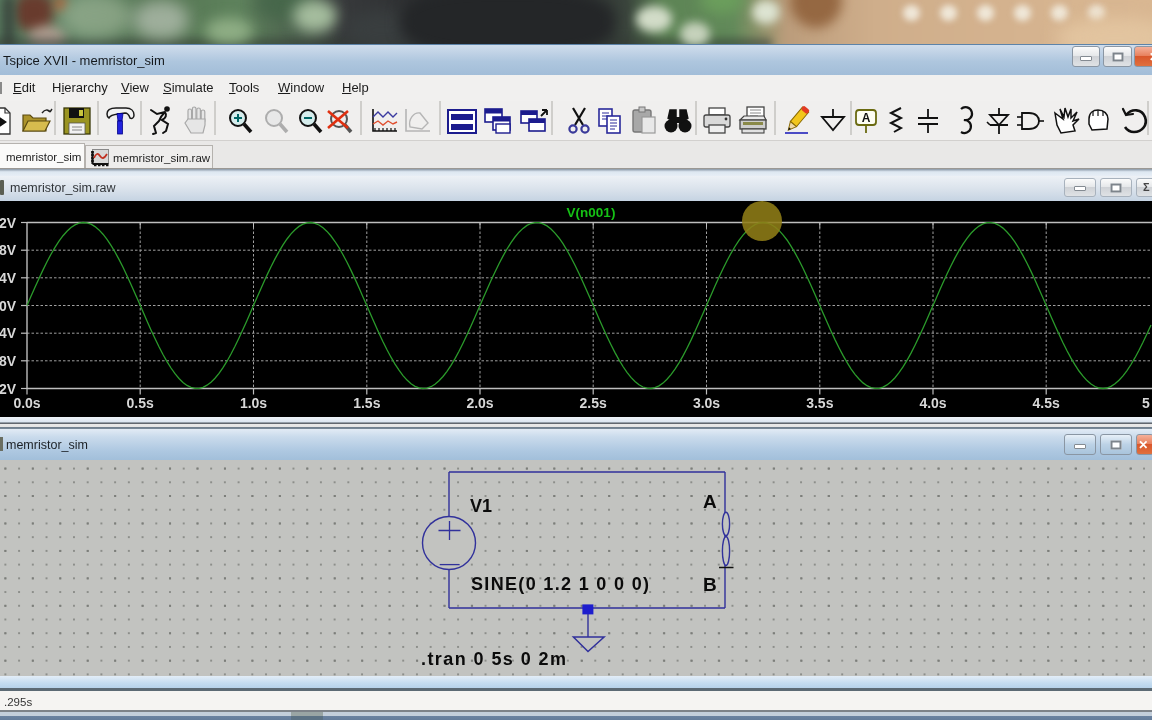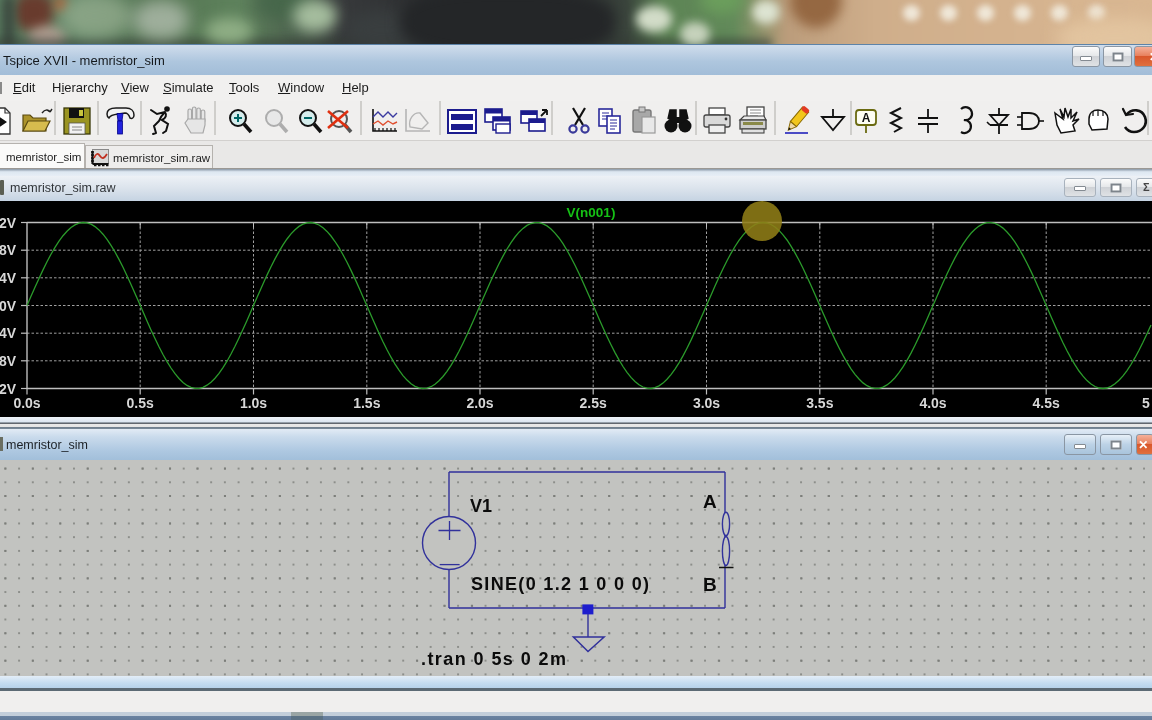--- a/index.html
+++ b/index.html
@@ -415,15 +415,18 @@
           <path d="M573.4,179 L604.1,179 L588,193.5 Z" fill="none" stroke="#31319b" stroke-width="1.5"></path>
           <text x="470" y="54" font-size="18" font-family="Liberation Sans" font-weight="bold" fill="#0b0b0b">V1</text>
           <text x="471" y="131.5" font-size="18" font-family="Liberation Sans" font-weight="bold" fill="#0b0b0b" textLength="178">SINE(0 1.2 1 0 0 0)</text>
           <text x="703" y="50" font-size="19" font-family="Liberation Sans" font-weight="bold" fill="#0b0b0b">A</text>
           <text x="703" y="132.5" font-size="19" font-family="Liberation Sans" font-weight="bold" fill="#0b0b0b">B</text>
           <text x="421" y="207" font-size="18" font-family="Liberation Sans" font-weight="bold" fill="#0b0b0b" textLength="145">.tran 0 5s 0 2m</text>
         </g>
       </svg></div>
 
 <div id="sbottom" class="abs"></div>
+<div id="status" class="abs">
+      <div class="txt">.295s</div>
+    </div>
 <div id="bstrip" class="abs"></div>
 <div id="bpatch" class="abs"></div>
 
 </div>
 </body></html>

